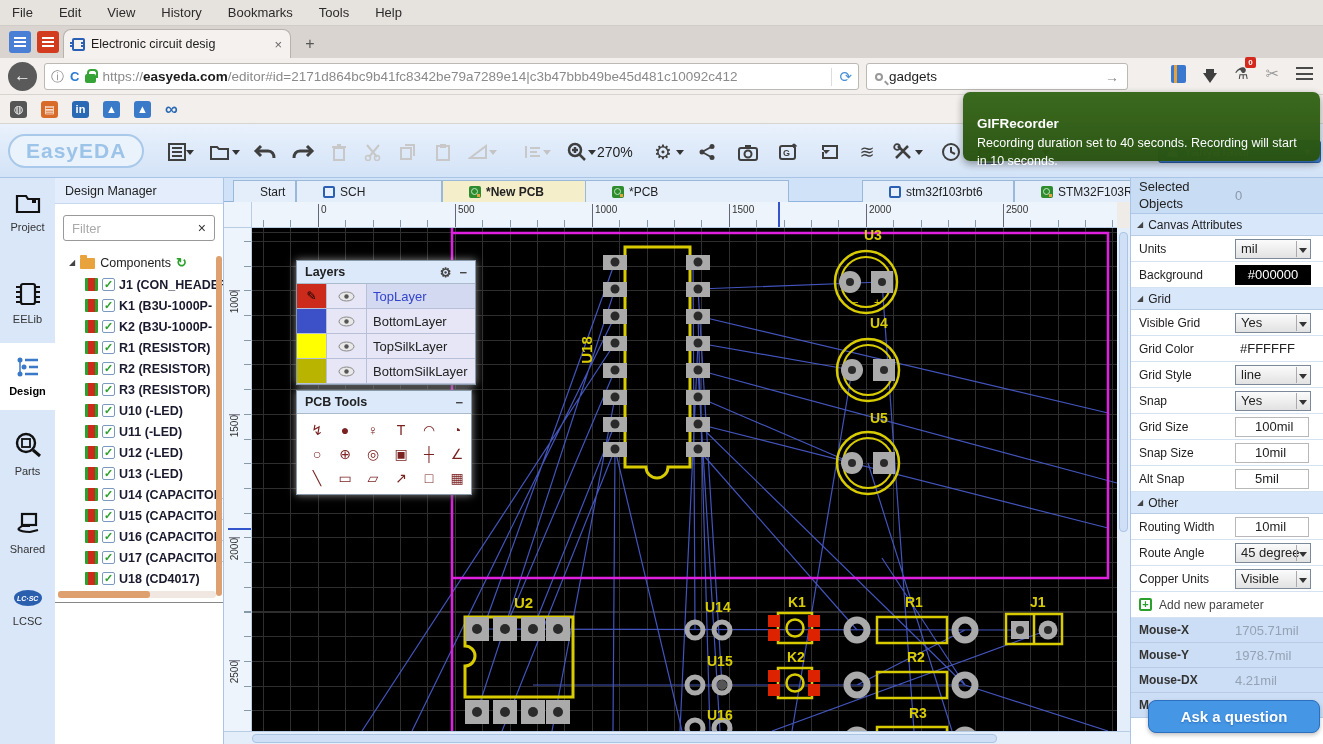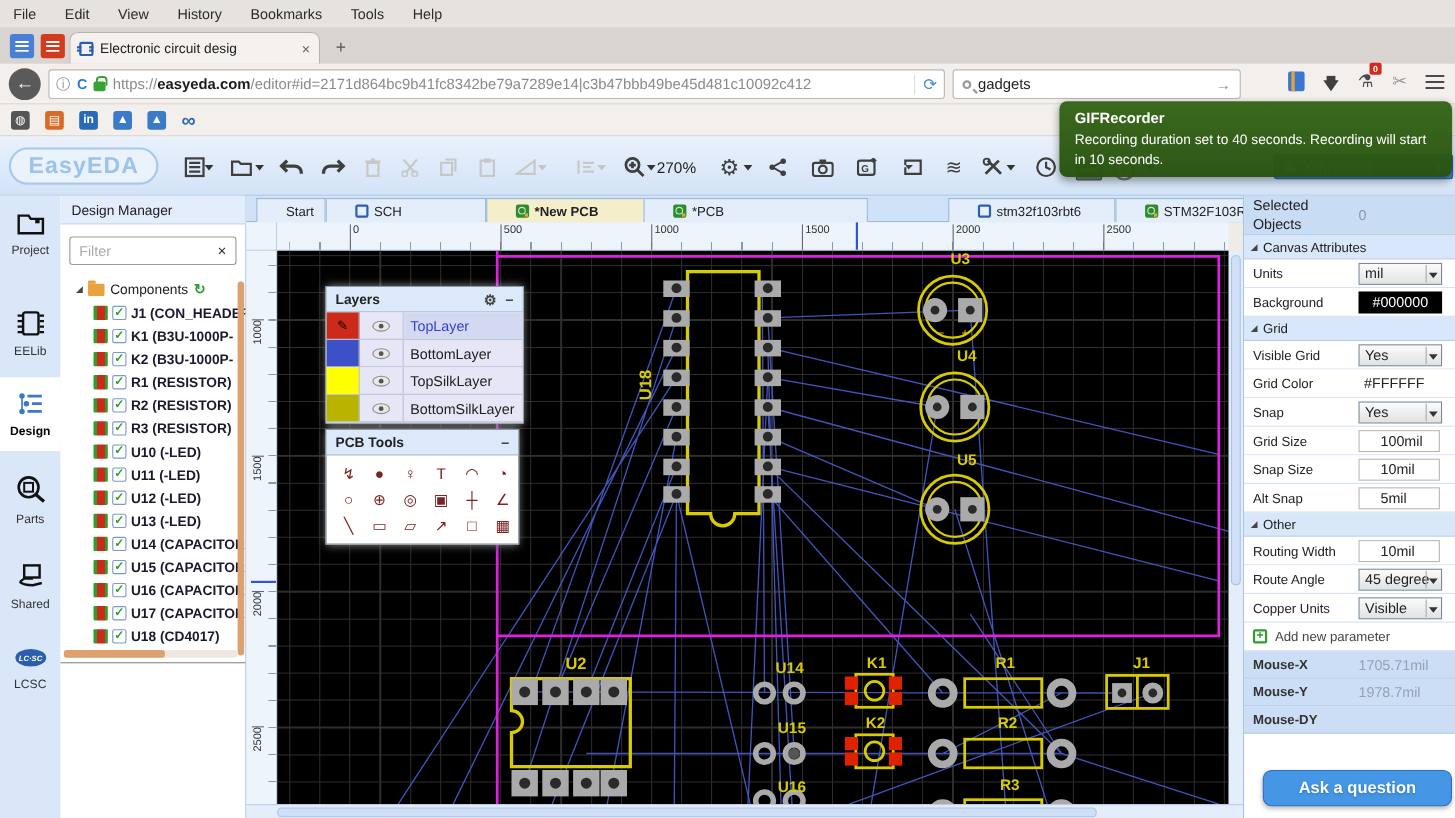--- a/index.html
+++ b/index.html
@@ -138,21 +138,21 @@
 .pinp{width:74px;height:20px;border:1px solid #b8b8b8;background:#fff;font-size:13px;color:#222;display:flex;align-items:center;padding-left:19px}
 .pcolor{width:76px;height:20px;background:#000;color:#fff;font-size:13px;display:flex;align-items:center;justify-content:center}
 .ptext{font-size:13px;color:#222;padding-left:5px}
 .addrow{display:flex;align-items:center;gap:7px;height:26px;border-bottom:1px solid #d4e2f2;padding-left:8px;color:#444;cursor:pointer}
 .addic{width:13px;height:13px;border:2px solid #2ca02c;border-radius:2px;color:#2ca02c;font-size:11px;font-weight:bold;line-height:9px;text-align:center}
 .mrow{display:flex;align-items:center;height:25px;background:#ccdef5;border-bottom:1px solid #b8cce8}
 .mrow .plabel{font-weight:bold;color:#333}
 .mval{color:#94a2b4;font-size:13px}
 
 .askbtn{position:absolute;left:1148px;top:700px;width:172px;height:33px;background:#4596e4;border:1px solid #2a6fc0;border-radius:8px;color:#fff;font-weight:bold;font-size:15px;font-family:"Liberation Sans",sans-serif;cursor:pointer;box-shadow:0 2px 4px rgba(0,0,0,.25);text-shadow:0 1px 2px #2a6fc0}
-.gifnote{position:absolute;left:963px;top:92px;width:357px;height:69px;background:linear-gradient(#356618,#28520f);border-radius:7px;padding:8px 14px;color:#fff;box-shadow:0 3px 8px rgba(0,0,0,.4);opacity:.97}
+.gifnote{position:absolute;left:963px;top:92px;width:357px;height:69px;background:linear-gradient(#356618,#28520f);border-radius:7px;padding:24px 14px;color:#fff;box-shadow:0 3px 8px rgba(0,0,0,.4);opacity:.97}
 .gifnote .ntitle{font-size:13.5px;font-weight:bold;margin-bottom:3px}
 .gifnote .nbody{font-size:12.5px;line-height:1.45}
 </style>
 </head>
 <body>
 
 <div id="app">
 
   <div class="menubar">
 
@@ -837,20 +837,24 @@
       </div>
     <div class="prow">
         <span class="plabel">Visible Grid</span>
         <span class="psel">Yes</span>
       </div>
     <div class="prow">
         <span class="plabel">Grid Color</span>
         <span class="ptext">#FFFFFF</span>
       </div>
     <div class="prow">
+        <span class="plabel">Grid Style</span>
+        <span class="psel">line</span>
+      </div>
+    <div class="prow">
         <span class="plabel">Snap</span>
         <span class="psel">Yes</span>
       </div>
     <div class="prow">
         <span class="plabel">Grid Size</span>
         <span class="pinp">100mil</span>
       </div>
     <div class="prow">
         <span class="plabel">Snap Size</span>
         <span class="pinp">10mil</span>
@@ -881,20 +885,24 @@
       </div>
     <div class="mrow">
         <span class="plabel">Mouse-X</span>
         <span class="mval">1705.71mil</span>
       </div>
     <div class="mrow">
         <span class="plabel">Mouse-Y</span>
         <span class="mval">1978.7mil</span>
       </div>
     <div class="mrow">
+        <span class="plabel">Mouse-DX</span>
+        <span class="mval">4.21mil</span>
+      </div>
+    <div class="mrow">
         <span class="plabel">Mouse-DY</span>
         <span class="mval"></span>
       </div>
   </div>
 
   <button class="askbtn">Ask a question</button>
 
   <div class="gifnote">
     <div class="ntitle">GIFRecorder</div>
     <div class="nbody">Recording duration set to 40 seconds. Recording will start in 10 seconds.</div>

